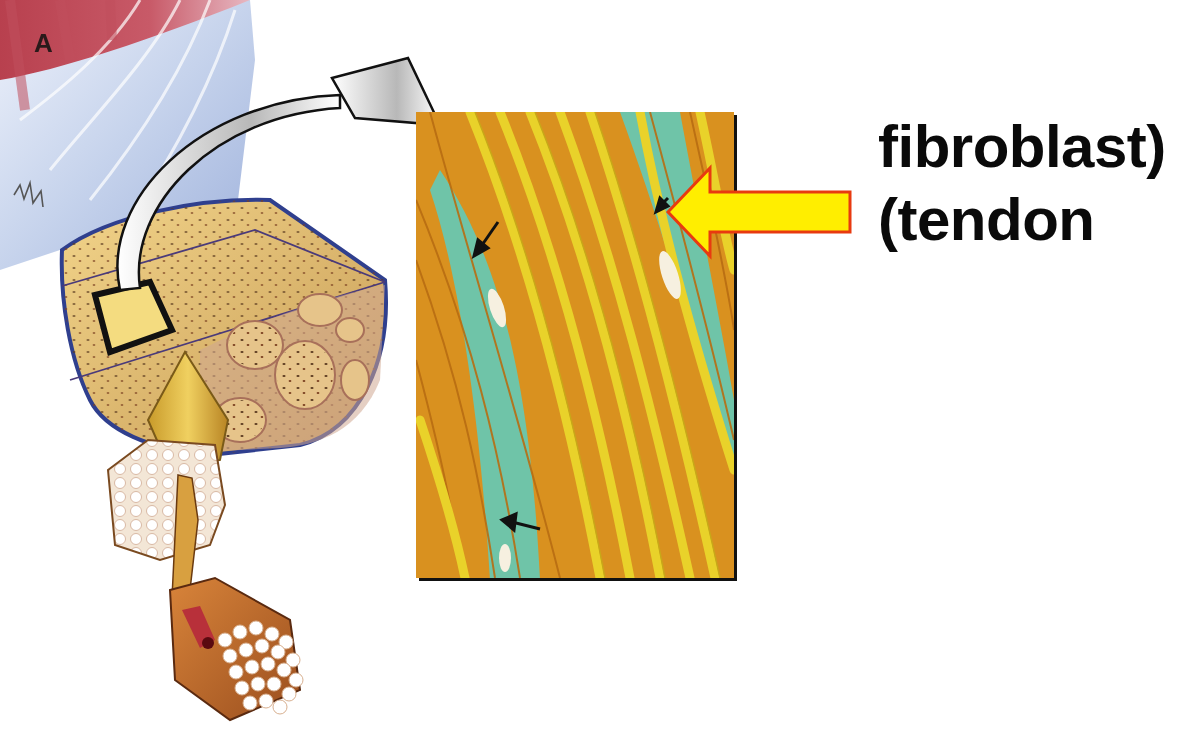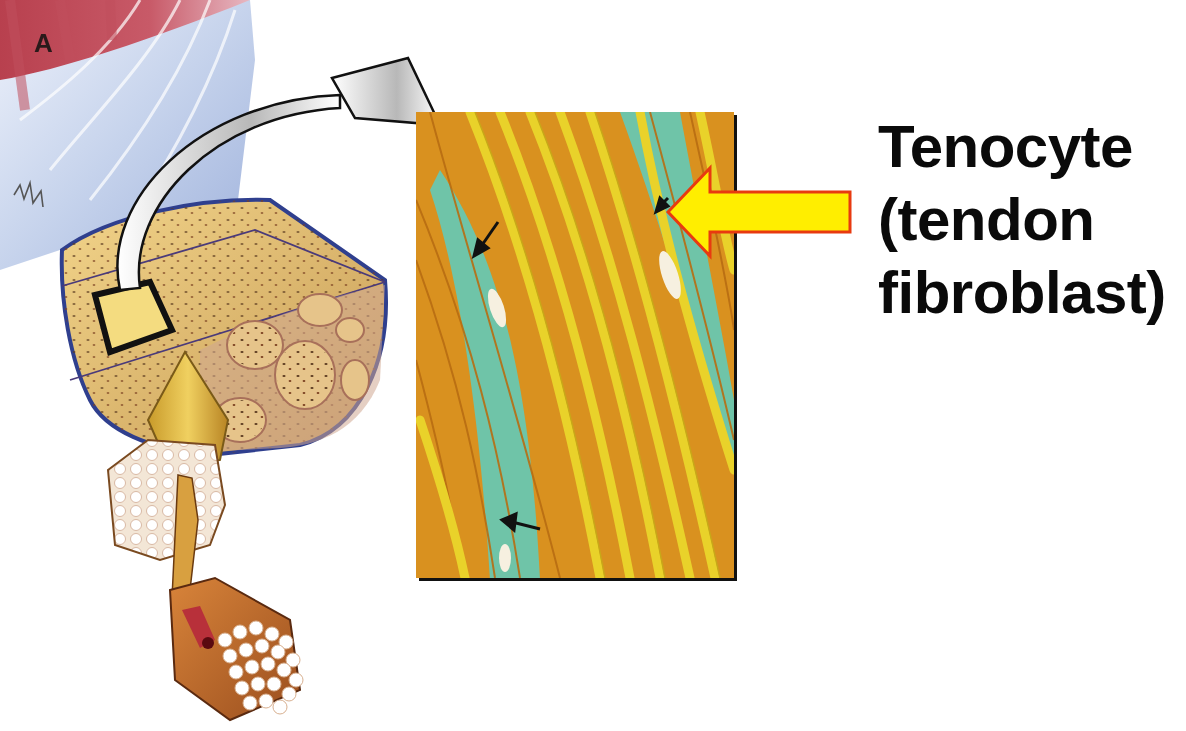--- a/index.html
+++ b/index.html
@@ -196,17 +196,16 @@
         </g>
       </g>
     </g>
 
     <path d="M668,212 L710,168 L710,192 L850,192 L850,232 L710,232 L710,256 Z" fill="#ffee00" stroke="#e83a10" stroke-width="3" stroke-linejoin="miter"></path>
   </svg>
 
   <div class="panel-label">A</div>
 
   <div class="caption">
-    <span>Tenocyte</span>
+    <span>fibroblast)</span>
     <span>(tendon</span>
-    <span>fibroblast)</span>
   </div>
 </div>
 
 </body></html>

